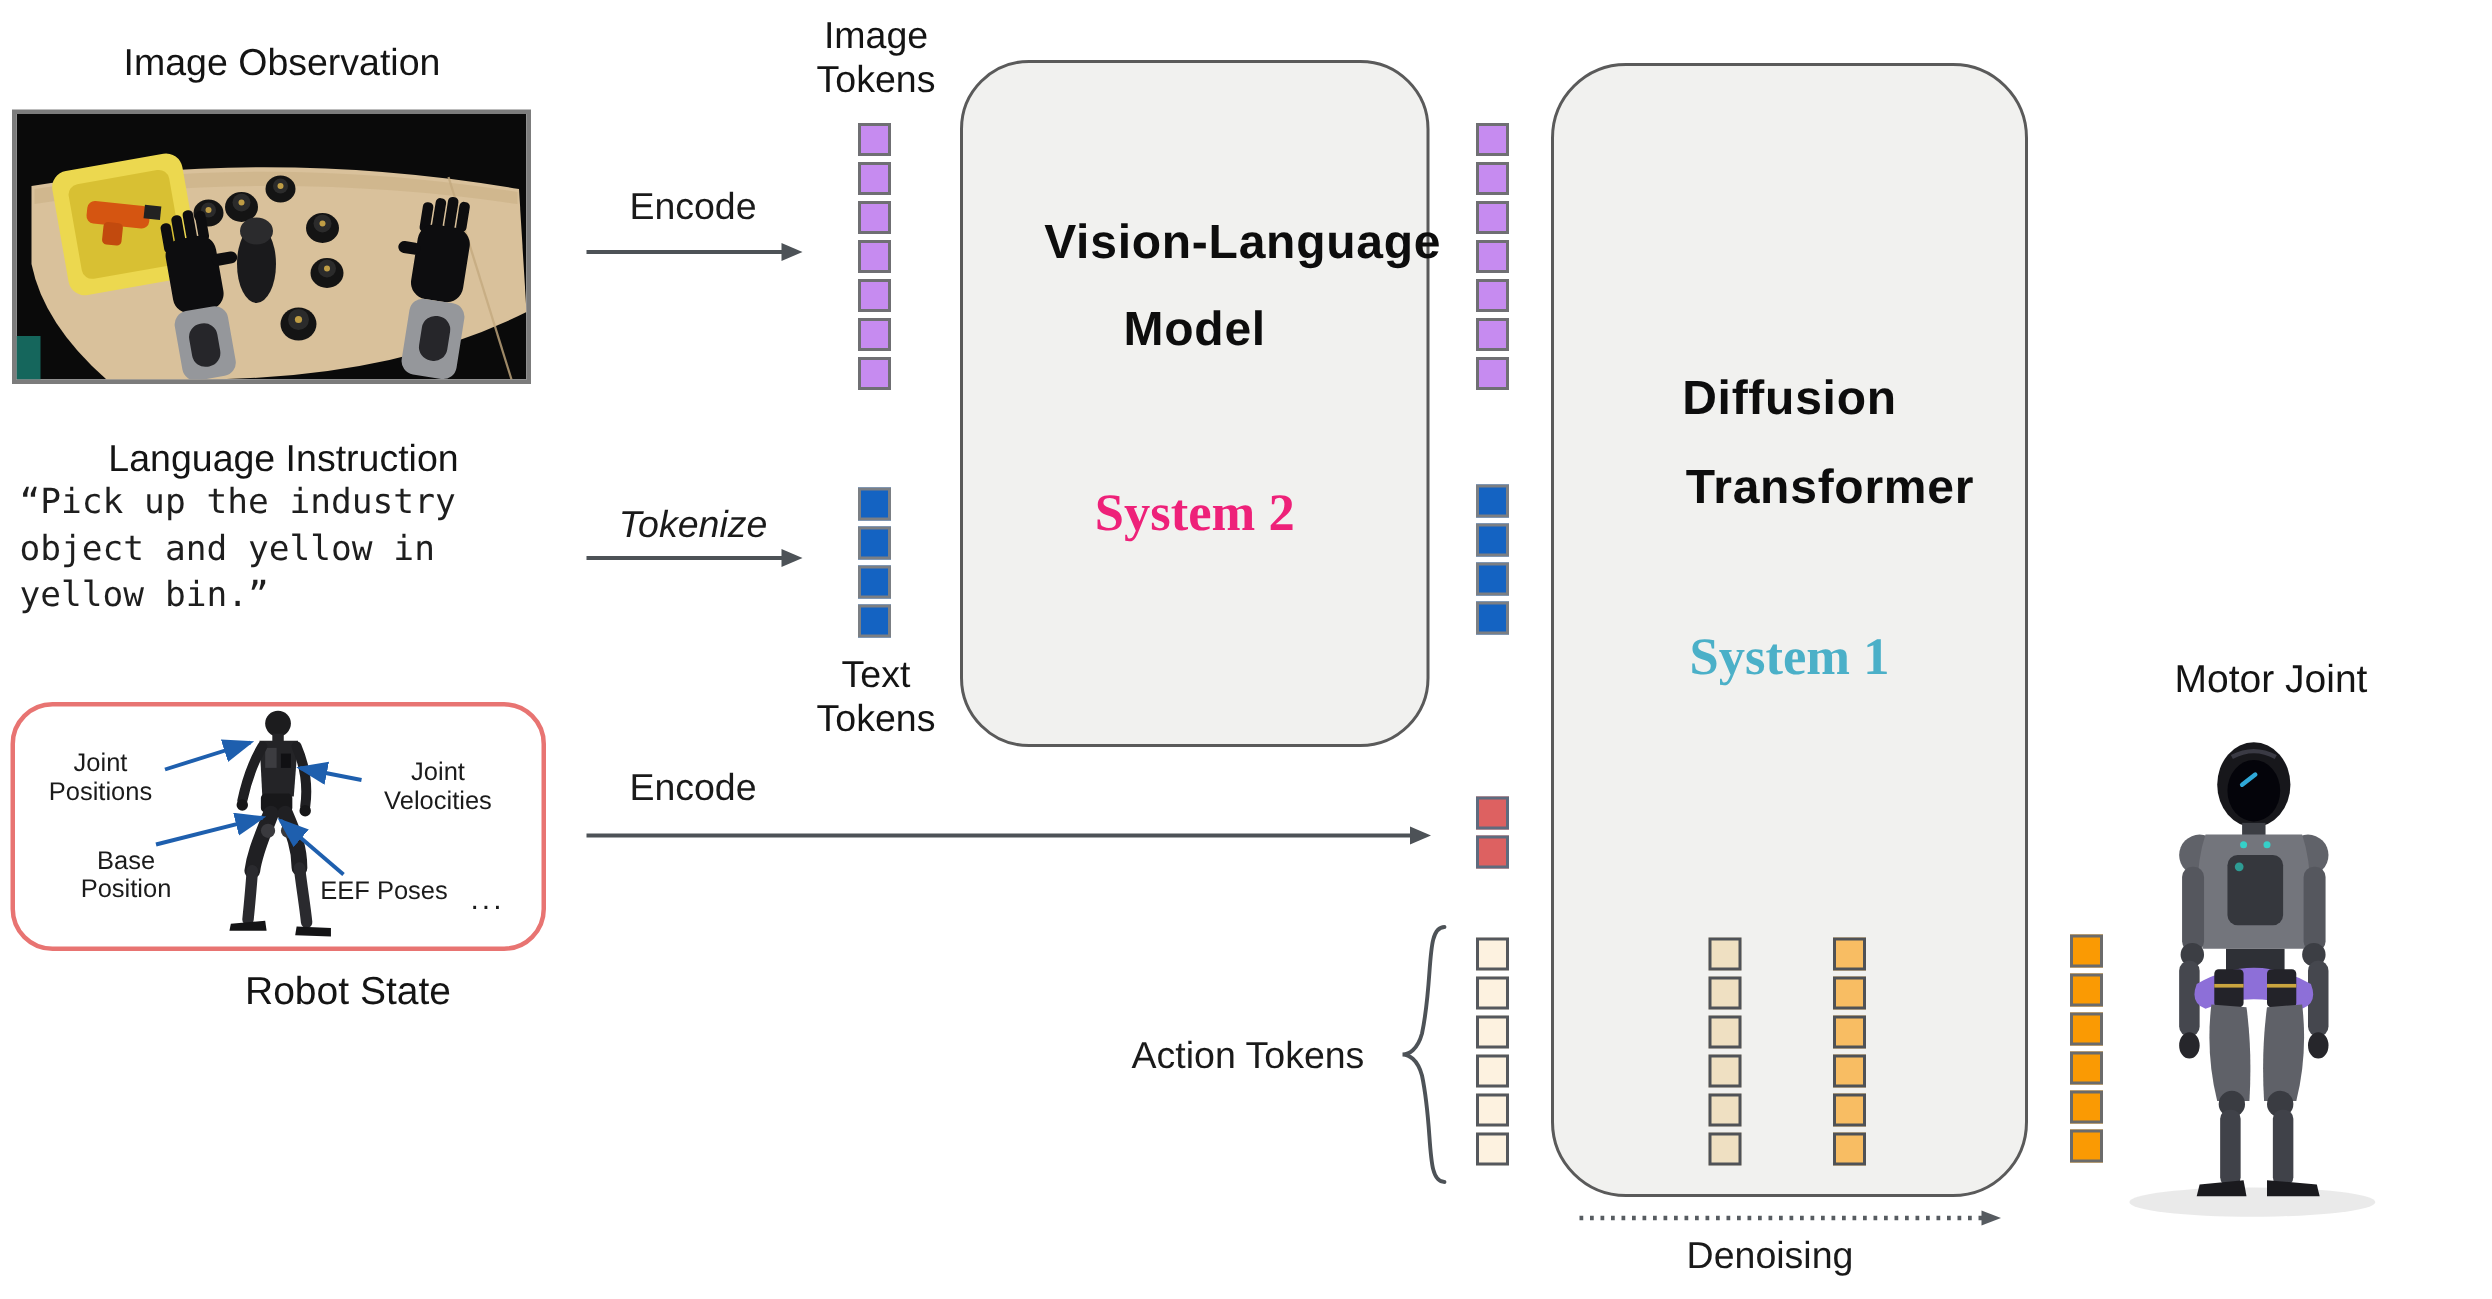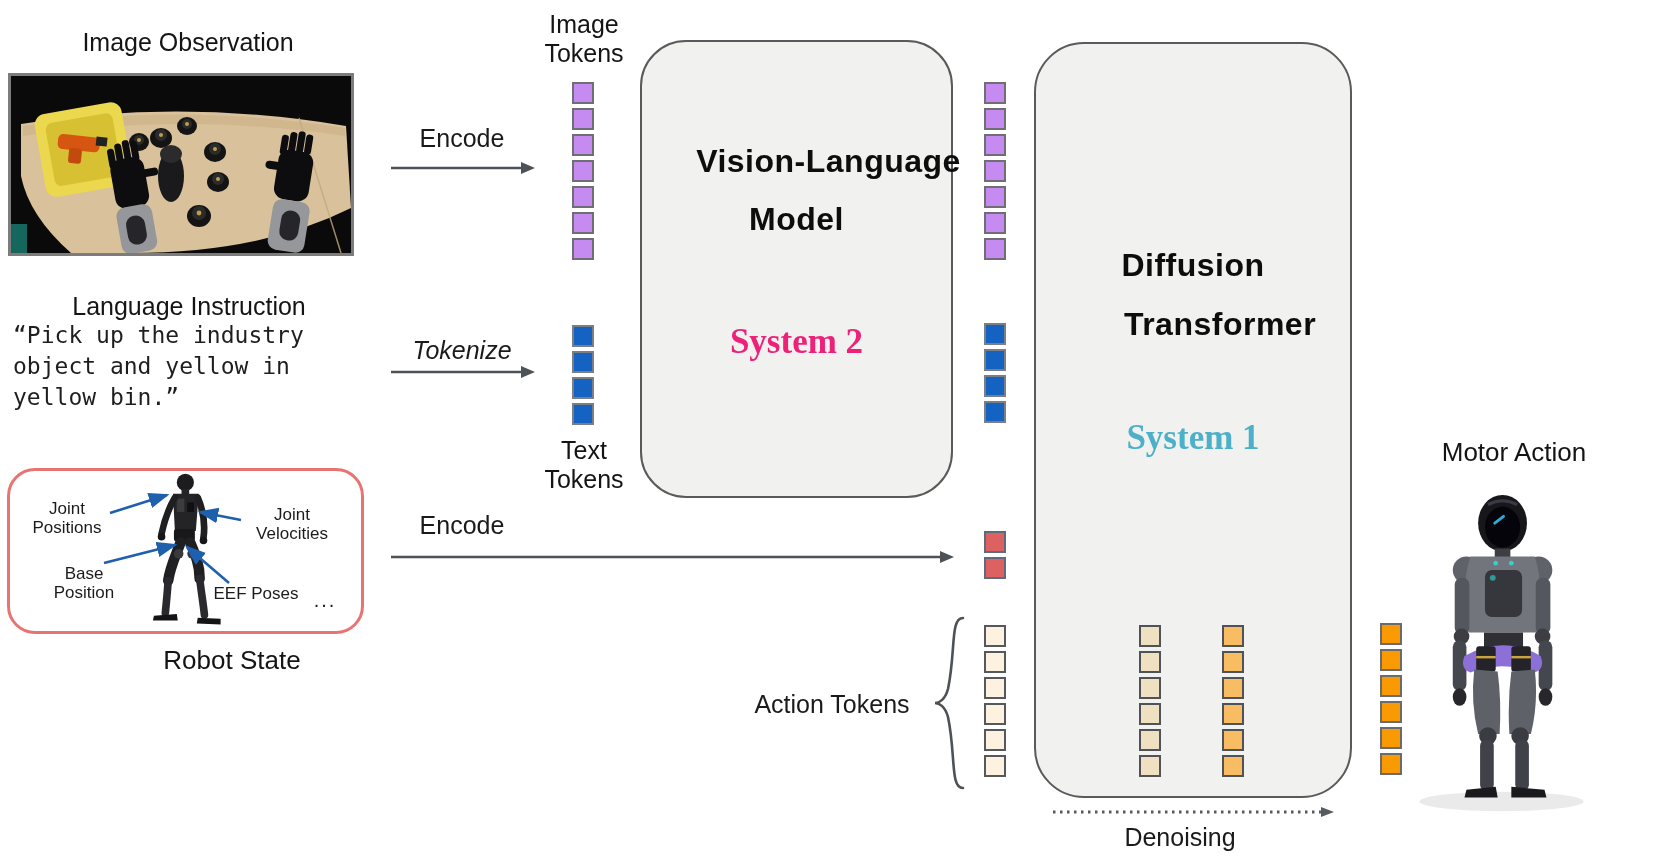--- a/index.html
+++ b/index.html
@@ -267,21 +267,21 @@
   <div class="abs arrow-label" style="left:1080px;top:823px;width:200px;">Denoising</div>
 
   <div class="token-col" style="left:1380px;top:623px;">
       <div class="token" style="background: rgb(250, 154, 3); border-color: rgb(107, 107, 107);"></div>
       <div class="token" style="background: rgb(250, 154, 3); border-color: rgb(107, 107, 107);"></div>
       <div class="token" style="background: rgb(250, 154, 3); border-color: rgb(107, 107, 107);"></div>
       <div class="token" style="background: rgb(250, 154, 3); border-color: rgb(107, 107, 107);"></div>
       <div class="token" style="background: rgb(250, 154, 3); border-color: rgb(107, 107, 107);"></div>
       <div class="token" style="background: rgb(250, 154, 3); border-color: rgb(107, 107, 107);"></div>
     </div>
-  <div class="abs title" style="left:1404px;top:437px;width:220px;font-size:26px;">Motor Action</div>
+  <div class="abs title" style="left:1404px;top:437px;width:220px;font-size:26px;">Motor Joint</div>
 
   <svg class="abs" style="left:1402px;top:488px;" width="205" height="332" viewBox="0 0 210 340">
     <ellipse cx="102" cy="321" rx="84" ry="10" fill="#dcdcdc" opacity="0.6"></ellipse>
     <ellipse cx="103" cy="36" rx="25" ry="29" fill="#17171b"></ellipse>
     <ellipse cx="103" cy="40" rx="18" ry="21" fill="#04040a"></ellipse>
     <path d="M88,17 Q103,9 118,17" stroke="#3a3a44" stroke-width="3" fill="none"></path>
     <path d="M95,36 l9,-7" stroke="#2fa8d8" stroke-width="3" stroke-linecap="round"></path>
     <rect x="95" y="62" width="16" height="10" fill="#3c3e44"></rect>
     <circle cx="66" cy="84" r="14" fill="#606269"></circle>
     <circle cx="140" cy="84" r="14" fill="#606269"></circle>

